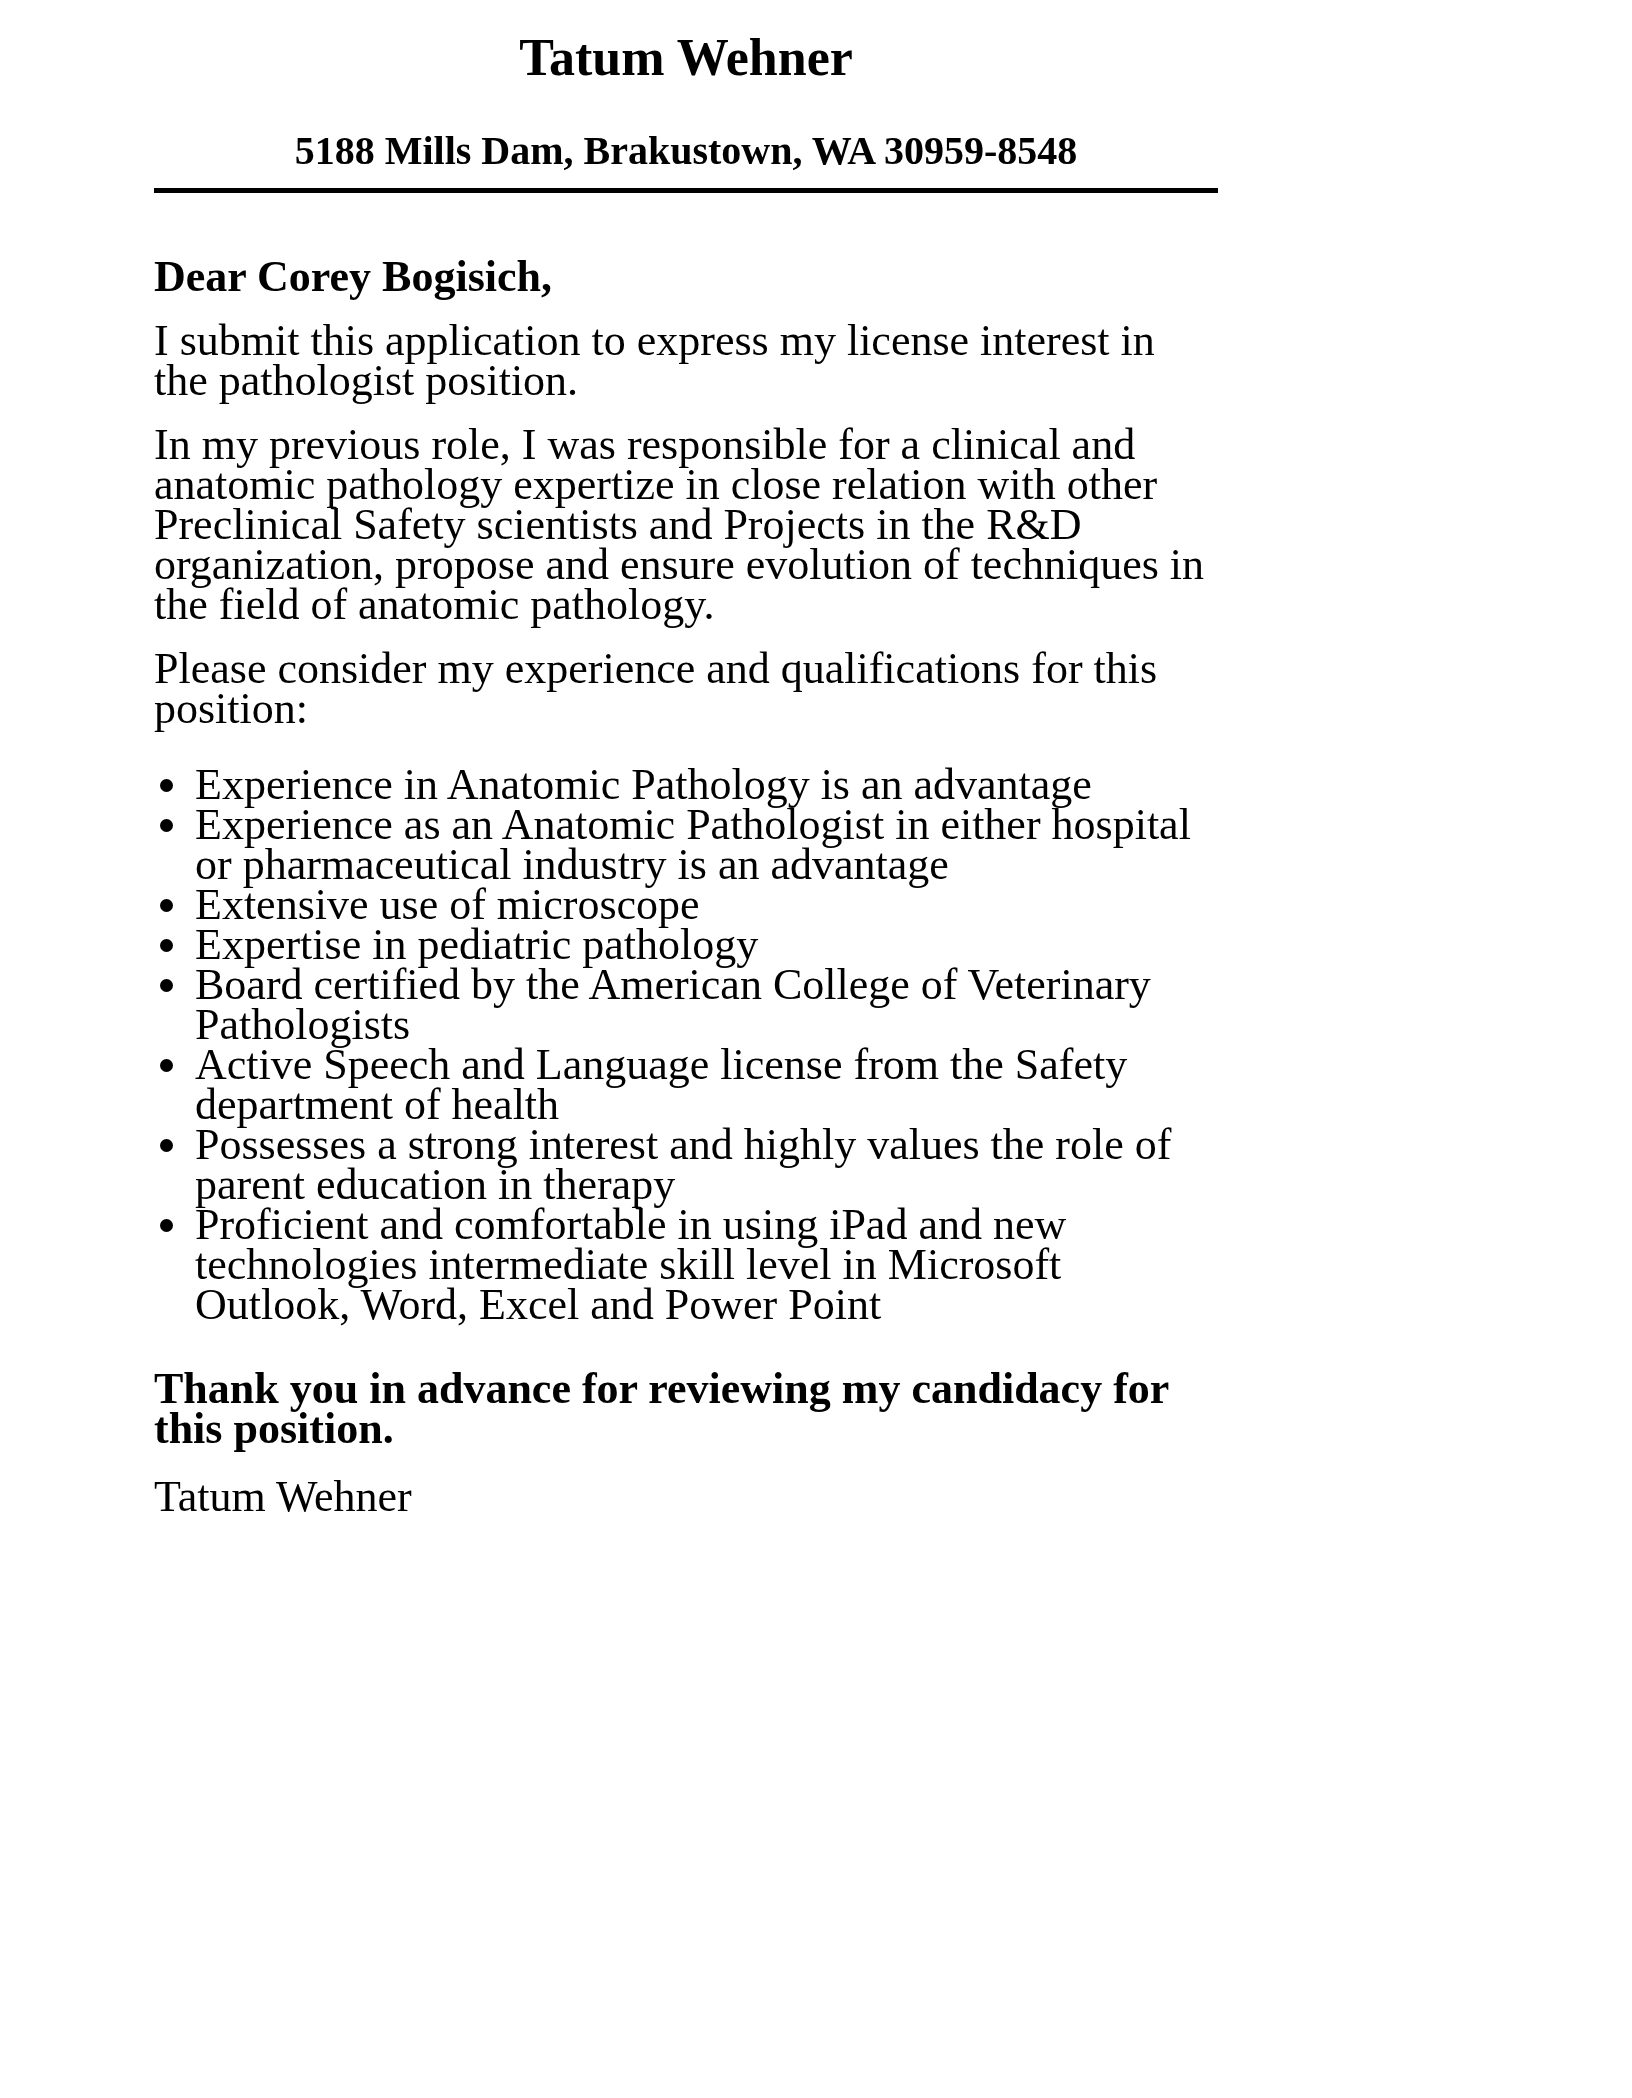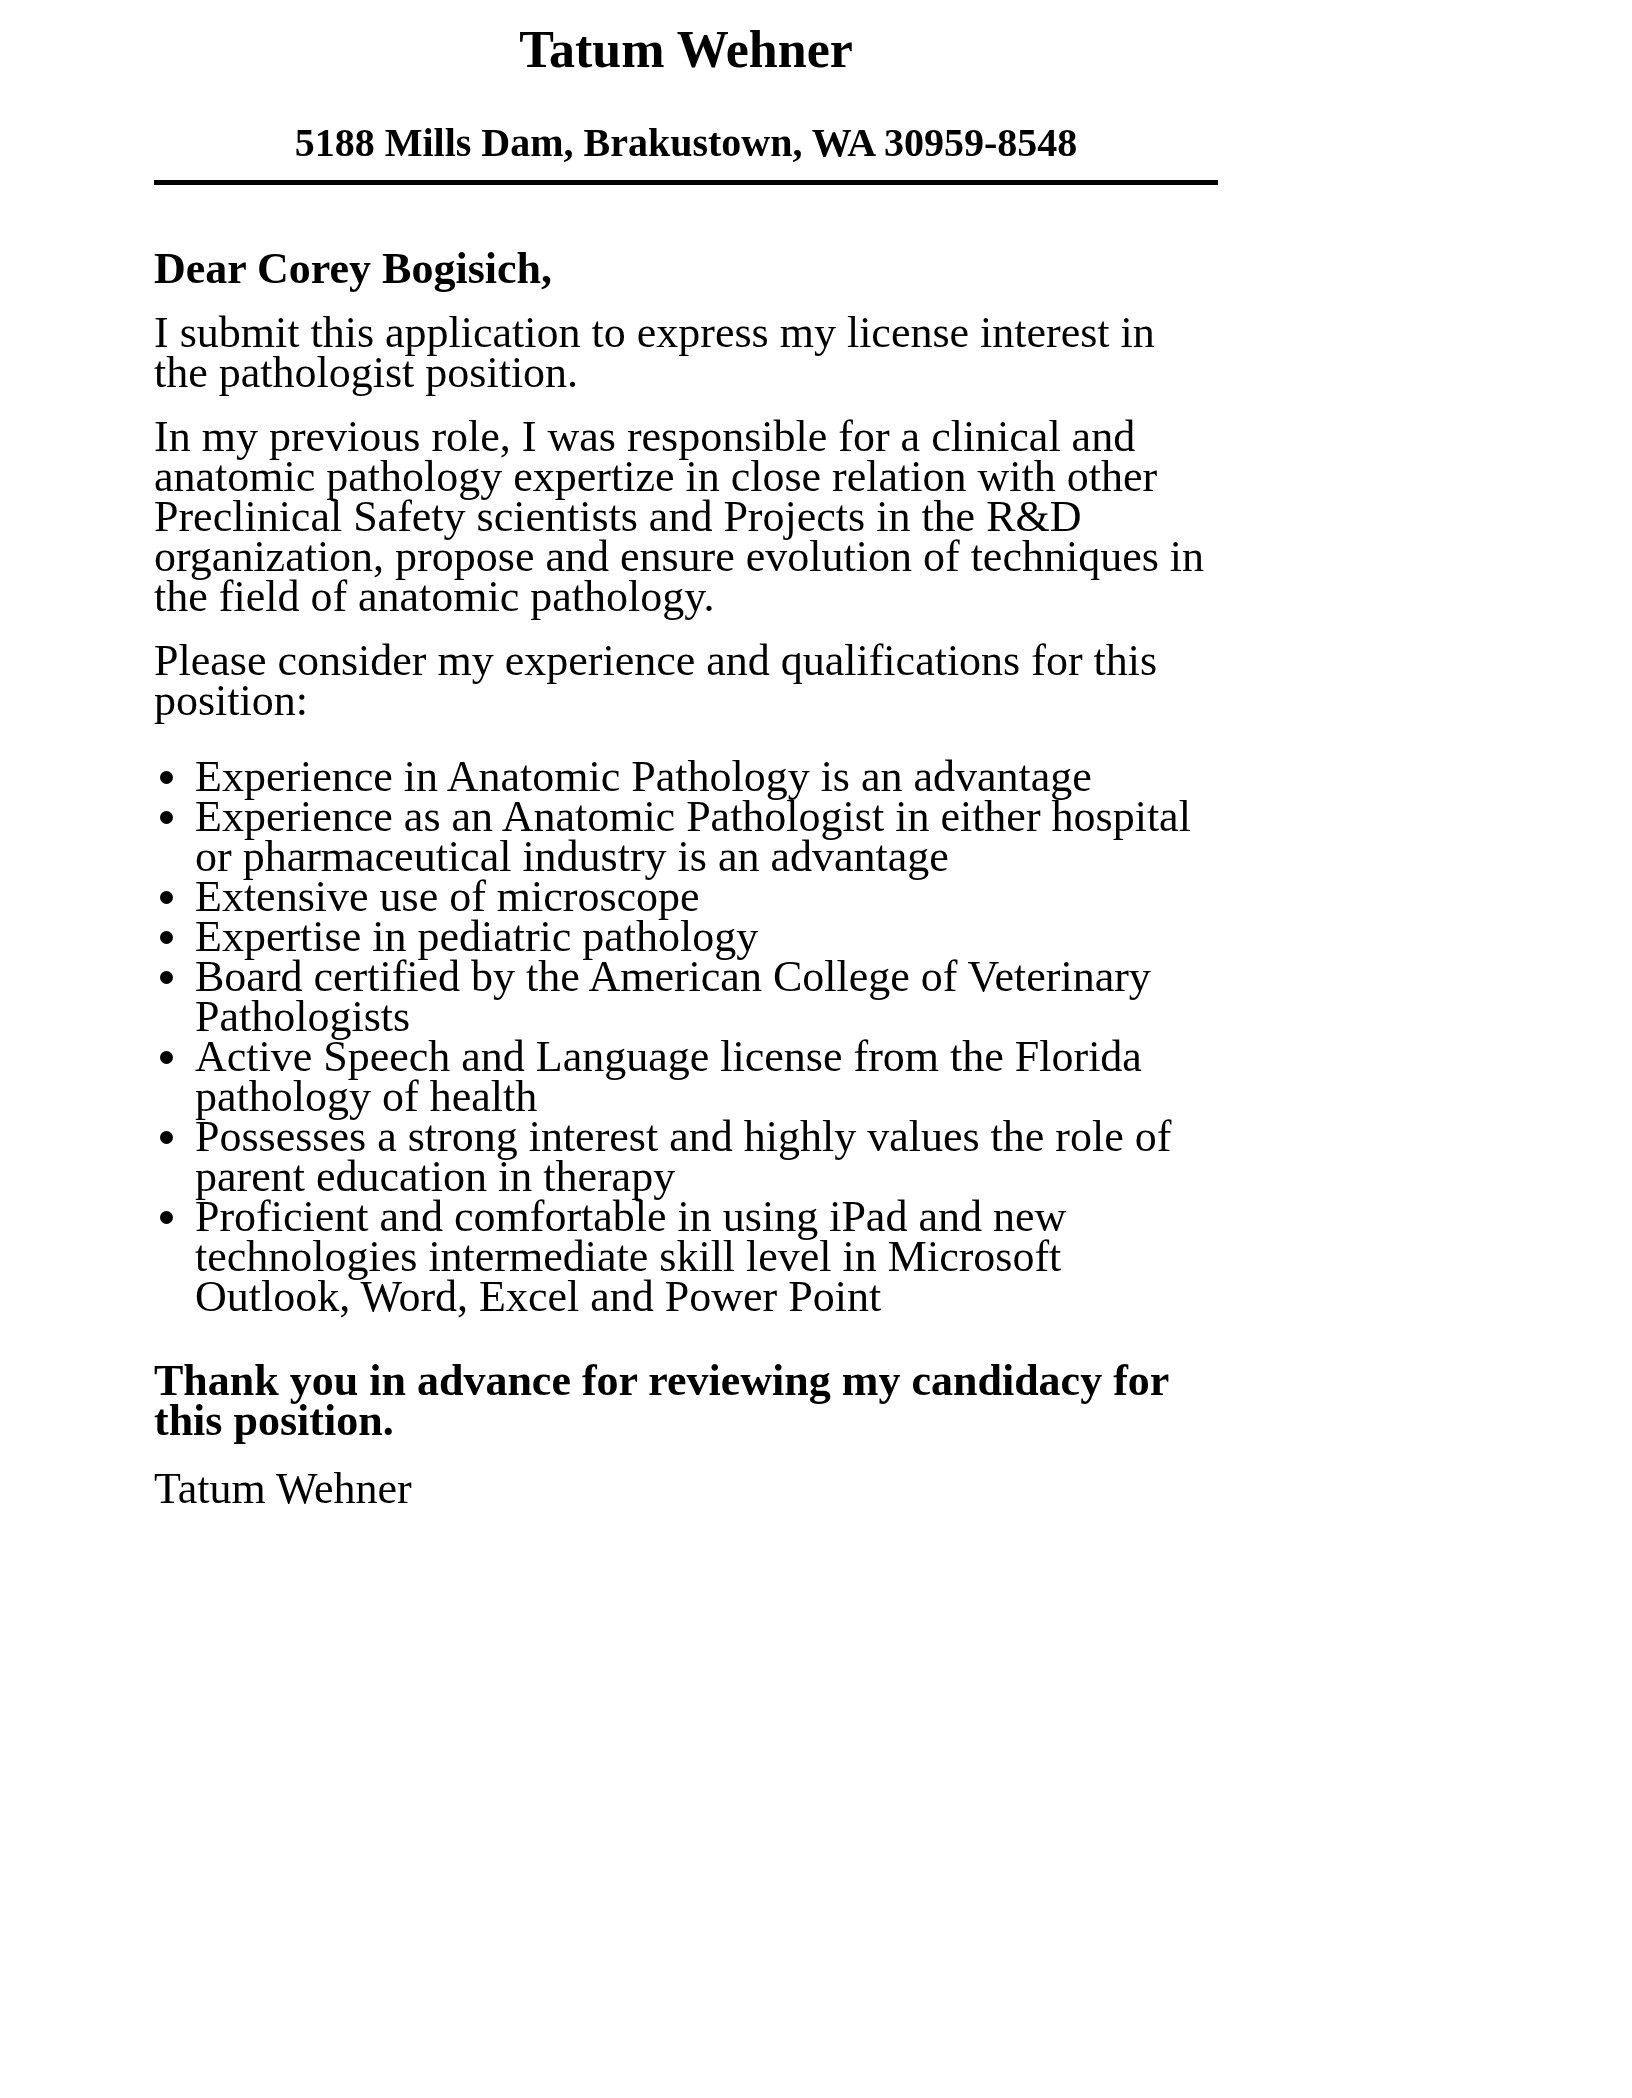--- a/index.html
+++ b/index.html
@@ -4,21 +4,21 @@
 <style>
   html, body { margin: 0; padding: 0; background: #ffffff; }
   .page {
     position: relative;
     width: 1380px;
     height: 2098px;
     background: #ffffff;
     color: #000000;
     font-family: "Liberation Serif", "DejaVu Serif", serif;
     box-sizing: border-box;
-    padding: 20px 162px 0 154px;
+    padding: 28px 162px 0 154px;
     overflow: hidden;
   }
   .doc-title {
     margin: 0;
     text-align: center;
     font-size: 52px;
     line-height: 60px;
     font-weight: bold;
     letter-spacing: 0px;
   }
@@ -75,21 +75,21 @@
     <p class="body-text para">In my previous role, I was responsible for a clinical and anatomic pathology expertize in close relation with other Preclinical Safety scientists and Projects in the R&amp;D organization, propose and ensure evolution of techniques in the field of anatomic pathology.</p>
 
     <p class="body-text para">Please consider my experience and qualifications for this position:</p>
 
     <ul class="body-text quals">
         <li>Experience in Anatomic Pathology is an advantage</li>
         <li>Experience as an Anatomic Pathologist in either hospital or pharmaceutical industry is an advantage</li>
         <li>Extensive use of microscope</li>
         <li>Expertise in pediatric pathology</li>
         <li>Board certified by the American College of Veterinary Pathologists</li>
-        <li>Active Speech and Language license from the Florida pathology of health</li>
+        <li>Active Speech and Language license from the Safety department of health</li>
         <li>Possesses a strong interest and highly values the role of parent education in therapy</li>
         <li>Proficient and comfortable in using iPad and new technologies intermediate skill level in Microsoft Outlook, Word, Excel and Power Point</li>
       </ul>
 
     <p class="body-text closing">Thank you in advance for reviewing my candidacy for this position.</p>
 
     <div class="signoff-block">
       <p class="body-text">Tatum Wehner</p>
     </div>
   </main>

